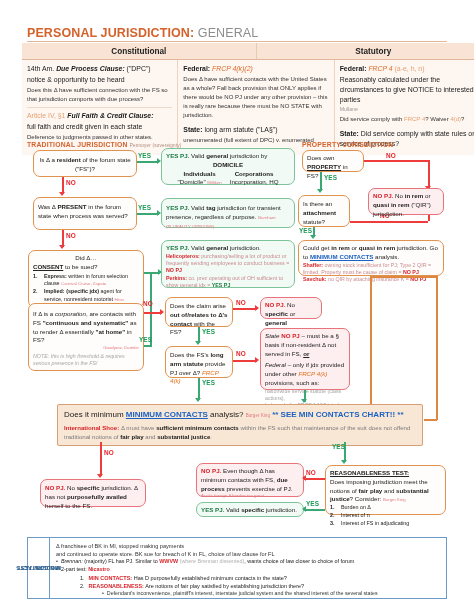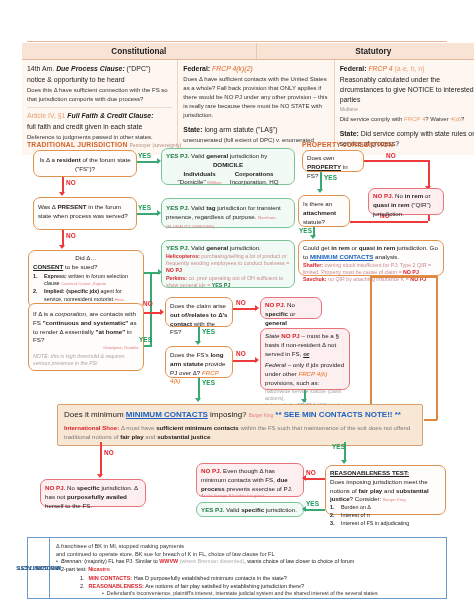--- a/index.html
+++ b/index.html
@@ -110,20 +110,24 @@
   .bk-body ol.num { margin-left:24px; }
   .bk-body ol.num li { display:flex; gap:4px; font-size:5.5px; line-height:1.5; }
   .bk-body ol.num li .k { font-weight:bold; color:#d8232a; }
   .bk-body .sub2 { margin-left:46px; display:flex; gap:3px; font-size:5.3px; line-height:1.45; color:#333; }
 </style>
 </head>
 <body>
 
 <div class="page">
 
+  <div class="title">
+    <span class="t1">PERSONAL JURISDICTION:</span>
+    <span class="t2">GENERAL</span>
+  </div>
   <div class="title-rule"></div>
 
   <div class="toptable">
     <div class="tt-head">
       <div>Constitutional</div>
       <div>Statutory</div>
     </div>
     <div class="tt-body">
 
       <div class="tt-col">
@@ -335,23 +339,23 @@
   <div class="ln h c-org" style="left:355px; top:408px; width:16px;"></div>
   <div class="ln v c-org" style="left:422px; top:276px; height:0;"></div>
 
   <div class="ln v c-org" style="left:436px; top:276px; height:144px;"></div>
   <div class="ln h c-org" style="left:424px; top:419px; width:13px;"></div>
   <div class="arr left-org" style="left:419px; top:416px;"></div>
   <div class="ln h c-org" style="left:370px; top:276px; width:66px;"></div>
 
   <div class="mcbox">
     <div class="l1">
-      <span>Does it minimum </span><span class="link">MINIMUM CONTACTS</span><span> imposing?</span>
+      <span>Does it minimum </span><span class="link">MINIMUM CONTACTS</span><span> analysis?</span>
       <span class="cite">Burger King</span>
-      <span class="blue">** SEE MIN CONTACTS NOTE!! **</span>
+      <span class="blue">** SEE MIN CONTACTS CHART!! **</span>
     </div>
     <div class="l2">
       <span class="shoe">International Shoe:</span><span> Δ must have </span><b>sufficient minimum contacts</b><span> within the FS such that maintenance of the suit does not offend traditional notions of </span><b>fair play</b><span> and </span><b>substantial justice</b><span>.</span>
     </div>
   </div>
 
   <div class="ln v c-red" style="left:100px; top:442px; height:34px;"></div>
   <div class="arr down-red" style="left:97px; top:474px;"></div>
   <div class="elabel e-no" style="left:104px; top:449px;">NO</div>
 

